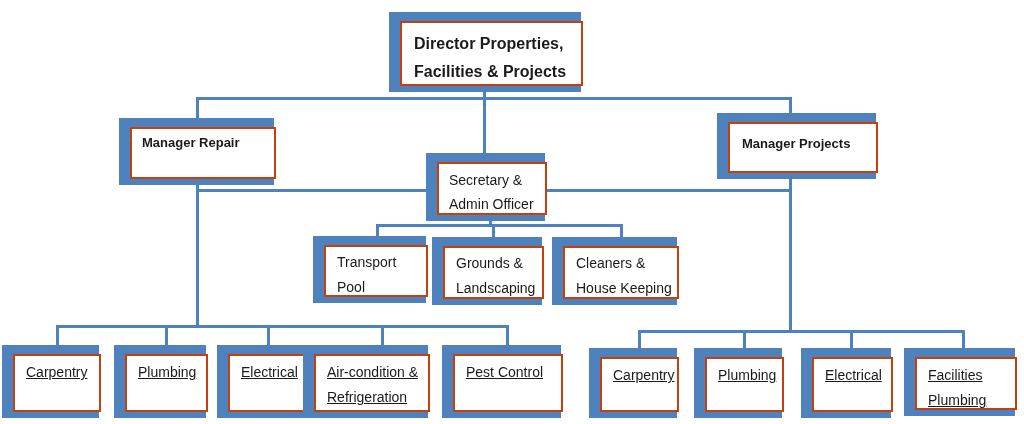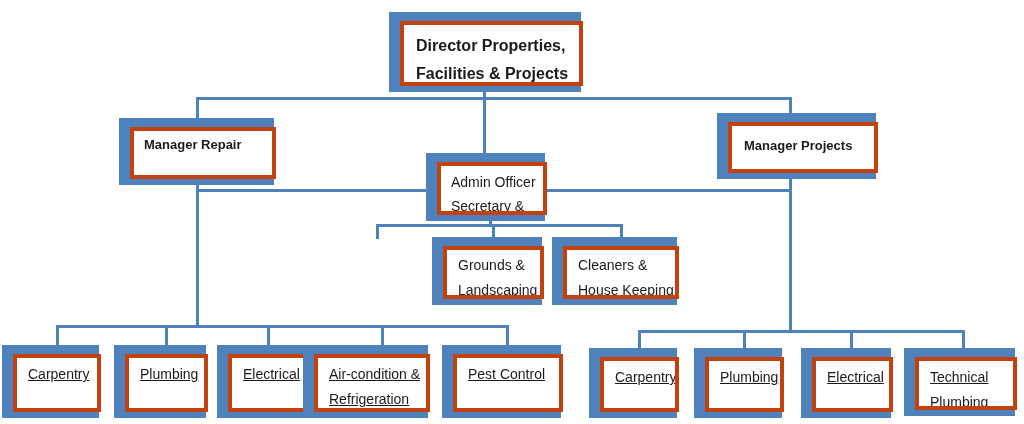--- a/index.html
+++ b/index.html
@@ -21,21 +21,21 @@
     left: -11px; top: -9px;
     width: calc(100% + 9px);
     height: calc(100% + 15px);
     background: #4f81bd;
     z-index: 0;
   }
   .box {
     position: absolute;
     left: 0; top: 0; right: 0; bottom: 0;
     background: #ffffff;
-    border: 4px solid #c2410c;
+    border: 2px solid #c2410c;
     box-sizing: border-box;
     padding: 4px 5px 0 10px;
     font-size: 14px;
     line-height: 24px;
     z-index: 1;
     overflow: hidden;
     white-space: nowrap;
   }
   .bold .box { font-weight: bold; font-size: 13px; }
   .dir .box  { font-size: 16px; line-height: 28px; padding: 7px 5px 0 12px; }
@@ -85,32 +85,39 @@
   <div class="node bold mgr1" style="left:130px;top:127px;width:146px;height:52px">
     <div class="shadow"></div>
     <div class="box">
       <span class="ln">Manager Repair</span>
     </div>
   </div>
 
   <div class="node" style="left:437px;top:162px;width:110px;height:53px">
     <div class="shadow"></div>
     <div class="box">
+      <span class="ln">Secretary &amp;</span>
       <span class="ln">Admin Officer</span>
-      <span class="ln">Secretary &amp;</span>
     </div>
   </div>
 
   <div class="node bold mgr2" style="left:728px;top:122px;width:150px;height:51px">
     <div class="shadow"></div>
     <div class="box">
       <span class="ln">Manager Projects</span>
     </div>
   </div>
 
+  <div class="node mid" style="left:324px;top:245px;width:104px;height:52px">
+    <div class="shadow"></div>
+    <div class="box">
+      <span class="ln">Transport</span>
+      <span class="ln">Pool</span>
+    </div>
+  </div>
 
   <div class="node mid" style="left:443px;top:246px;width:101px;height:53px">
     <div class="shadow"></div>
     <div class="box">
       <span class="ln">Grounds &amp;</span>
       <span class="ln">Landscaping</span>
     </div>
   </div>
 
   <div class="node mid" style="left:563px;top:246px;width:116px;height:53px">
@@ -174,18 +181,18 @@
   <div class="node leaf" style="left:812px;top:357px;width:81px;height:55px">
     <div class="shadow"></div>
     <div class="box">
       <span class="ln">Electrical</span>
     </div>
   </div>
 
   <div class="node leaf" style="left:915px;top:357px;width:102px;height:53px">
     <div class="shadow"></div>
     <div class="box">
-      <span class="ln">Technical</span>
+      <span class="ln">Facilities</span>
       <span class="ln">Plumbing</span>
     </div>
   </div>
 
 </div>
 
 </body></html>

